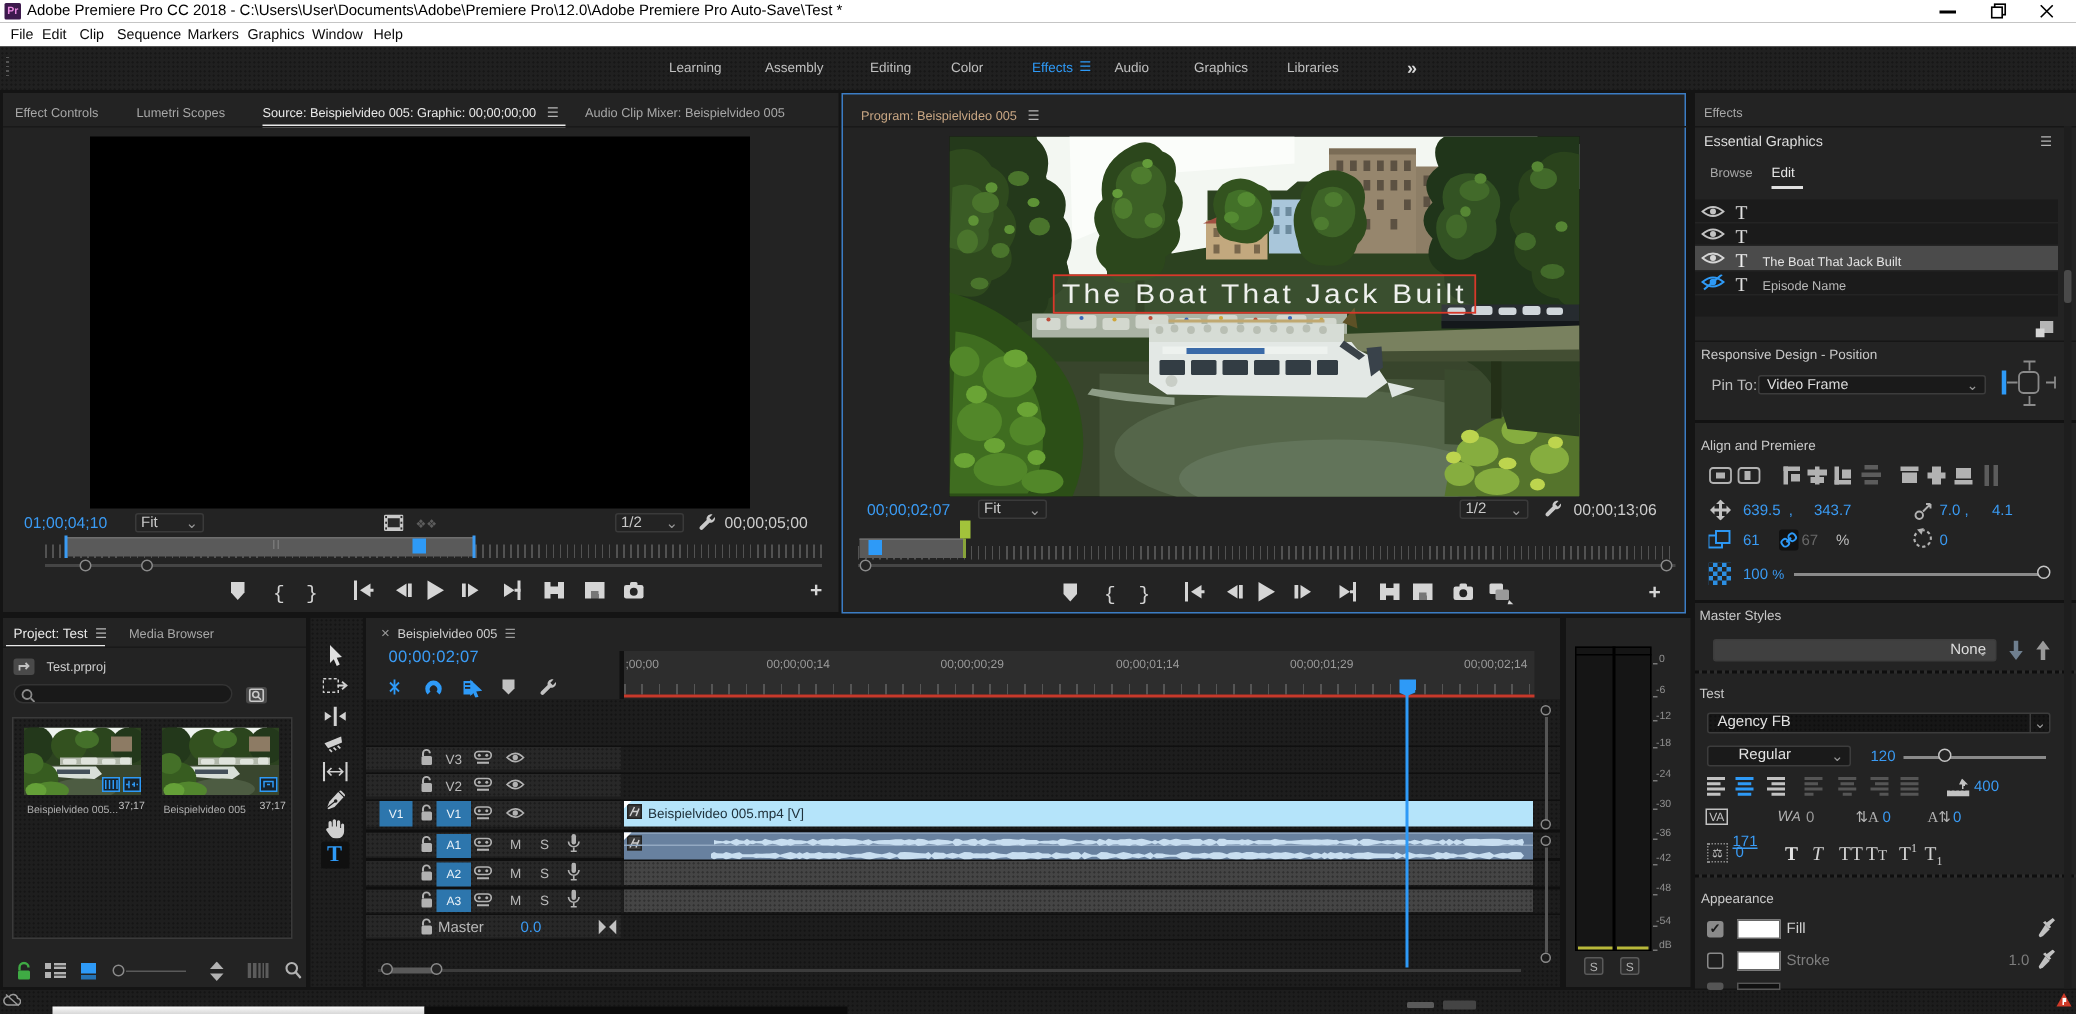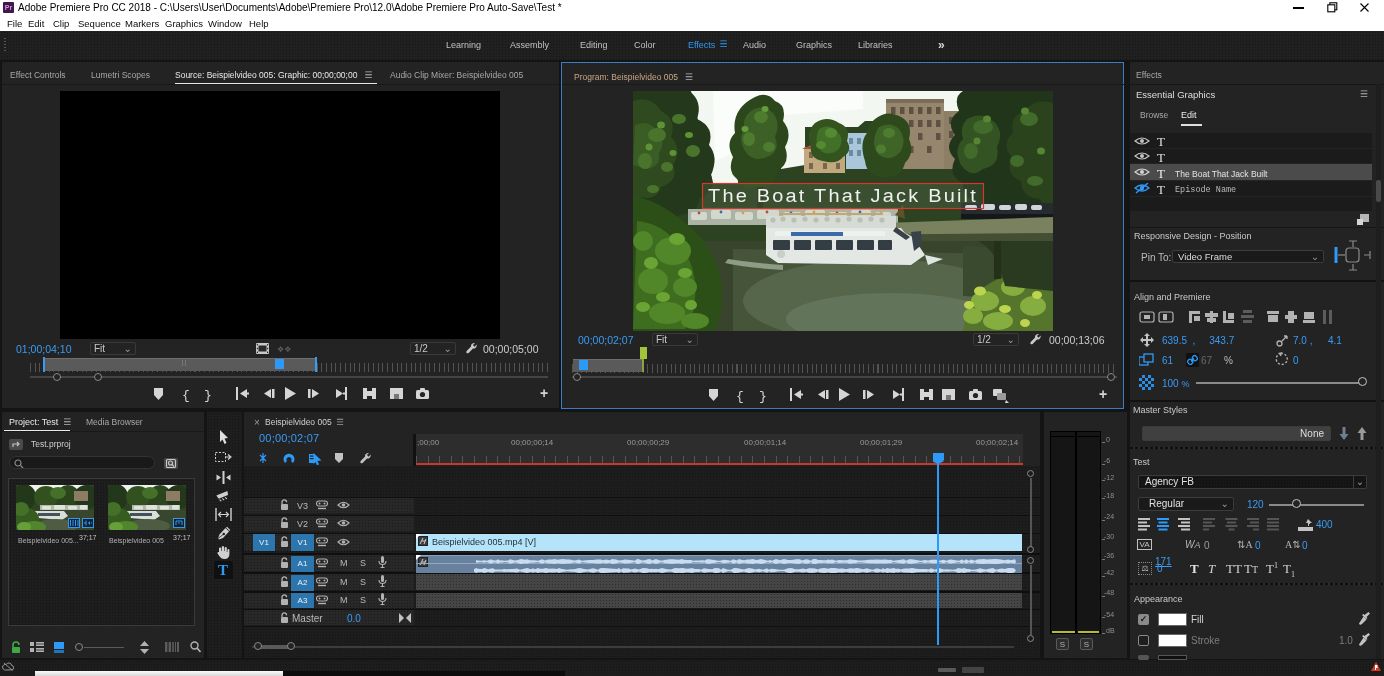--- a/index.html
+++ b/index.html
@@ -485,21 +485,21 @@
     <svg class="abs" style="left:4px;top:50px;" width="16" height="11" viewBox="0 0 16 11">
         <path d="M1 5 Q8 -1 15 5 Q8 11 1 5 Z" fill="none" stroke="#2e9af7" stroke-width="1.3"></path>
         <circle cx="8" cy="5" r="2.2" fill="#2e9af7"></circle>
         <path d="M2 10 L14 0" stroke="#2e9af7" stroke-width="1.4"></path>
       </svg>
     <div class="abs" style="left:27px;top:1px;width:12px;color:#e0e0e0;font-family:'Liberation Serif',serif;font-size:13px;">T</div>
     <div class="abs" style="left:27px;top:17px;width:12px;color:#e0e0e0;font-family:'Liberation Serif',serif;font-size:13px;">T</div>
     <div class="abs" style="left:27px;top:33px;width:12px;color:#f0f0f0;font-family:'Liberation Serif',serif;font-size:13px;">T</div>
     <div class="abs" style="left:27px;top:49px;width:12px;color:#e0e0e0;font-family:'Liberation Serif',serif;font-size:13px;">T</div>
     <div class="abs" style="left:45px;top:36px;color:#e4e4e4;font-size:8.5px;">The Boat That Jack Built</div>
-    <div class="abs" style="left:45px;top:52px;color:#b9b9b9;font-size:8.5px;font-family:Liberation Mono, monospace;">Episode Name</div>
+    <div class="abs" style="left:45px;top:52px;color:#b9b9b9;font-size:8.5px;">Episode Name</div>
   </div>
   <svg class="abs" style="left:227px;top:152px;" width="12" height="11" viewBox="0 0 12 11">
       <rect x="3" y="0" width="9" height="8" fill="#b5b5b5"></rect>
       <rect x="0" y="5" width="6" height="6" fill="#d5d5d5"></rect>
     </svg>
   <div class="abs" style="left:0;top:165px;width:254px;height:1px;background:#161616;"></div>
 
   <div class="abs" style="left:4px;top:169px;color:#c9c9c9;">Responsive Design - Position</div>
   <div class="abs" style="left:11px;top:190px;color:#bdbdbd;font-size:10px;">Pin To:</div>
   <div class="abs" style="left:42px;top:188px;width:152px;height:13px;background:#1a1a1a;border:1px solid #3c3c3c;border-radius:2px;color:#dcdcdc;font-size:9.5px;padding:0 5px;">Video Frame<span style="position:absolute;right:4px;color:#999;">⌄</span></div>
@@ -625,21 +625,21 @@
   <svg class="abs" style="left:208px;top:365px;" width="12" height="13" viewBox="0 0 12 13" fill="#6f7f8f">
       <path d="M4.5 0 h3 v7 h3 L6 13 L1.5 7 h3 Z"></path>
     </svg>
   <svg class="abs" style="left:226px;top:365px;" width="12" height="13" viewBox="0 0 12 13" fill="#9a9a9a">
       <path d="M4.5 13 h3 V6 h3 L6 0 L1.5 6 h3 Z"></path>
     </svg>
   <div class="abs" style="left:0;top:385px;width:254px;height:1.5px;background-image:repeating-linear-gradient(90deg,#0e0e0e 0 3px,#2c2c2c 3px 5px);"></div>
 
   <div class="abs" style="left:3px;top:395px;color:#c9c9c9;">Test</div>
   <div class="abs dots" style="left:8px;top:413px;width:229px;height:14px;background-color:#161616;border:1px solid #3c3c3c;border-radius:2px;color:#e2e2e2;font-size:10px;padding:0 6px;">Agency FB<span style="position:absolute;right:0;top:0;width:13px;height:12px;border-left:1px solid #3c3c3c;color:#999;text-align:center;">⌄</span></div>
-  <div class="abs" style="left:8px;top:435px;width:96px;height:14px;background:#1a1a1a;border:1px solid #3c3c3c;border-radius:2px;color:#e2e2e2;font-size:10px;padding:0 10px;">Regular<span style="position:absolute;right:4px;color:#999;">⌄</span></div>
+  <div class="abs" style="left:8px;top:435px;width:96px;height:14px;background:#1a1a1a;border:1px solid #3c3c3c;border-radius:2px;color:#e2e2e2;font-size:10px;padding:0 20px;">Regular<span style="position:absolute;right:4px;color:#999;">⌄</span></div>
   <div class="abs blue" style="left:117px;top:437px;font-size:10px;">120</div>
   <div class="abs" style="left:139px;top:442px;width:95px;height:1.5px;background:#8a8a8a;"></div>
   <div class="abs" style="left:162px;top:437px;width:9px;height:9px;border:1.5px solid #c5c5c5;border-radius:50%;background:#232323;"></div>
 
   <svg class="abs" style="left:8px;top:456px;" width="190" height="13" viewBox="0 0 190 13">
     <g fill="#c2c2c2">
         <rect x="0" y="0" width="12" height="2"></rect>
         <rect x="0" y="3.5" width="9" height="2"></rect>
         <rect x="0" y="7" width="12" height="2"></rect>
         <rect x="0" y="10.5" width="9" height="2"></rect>

